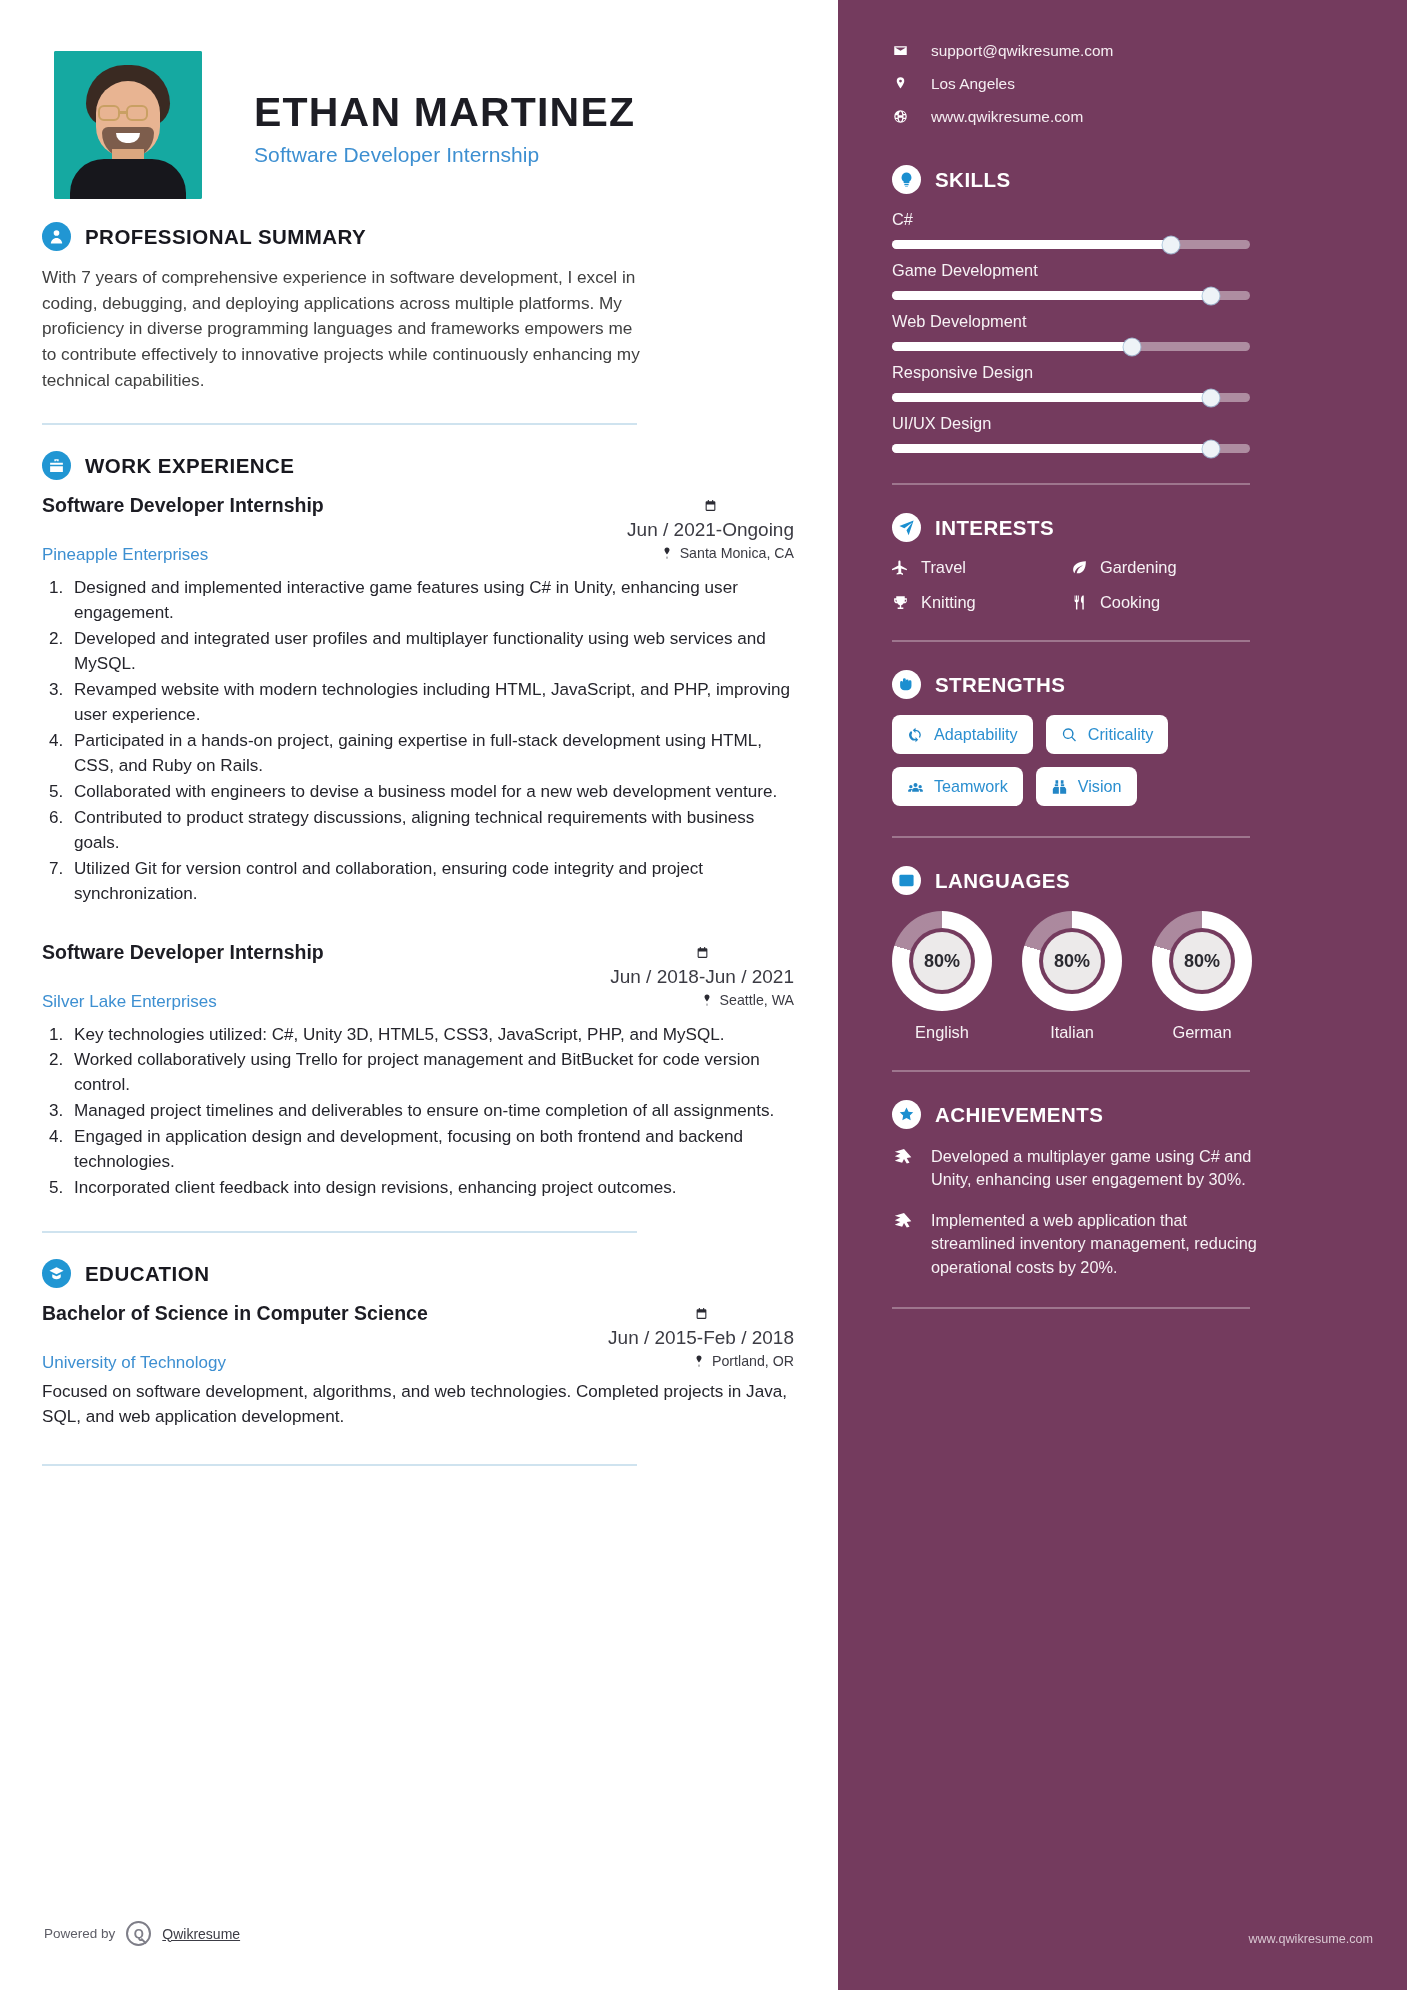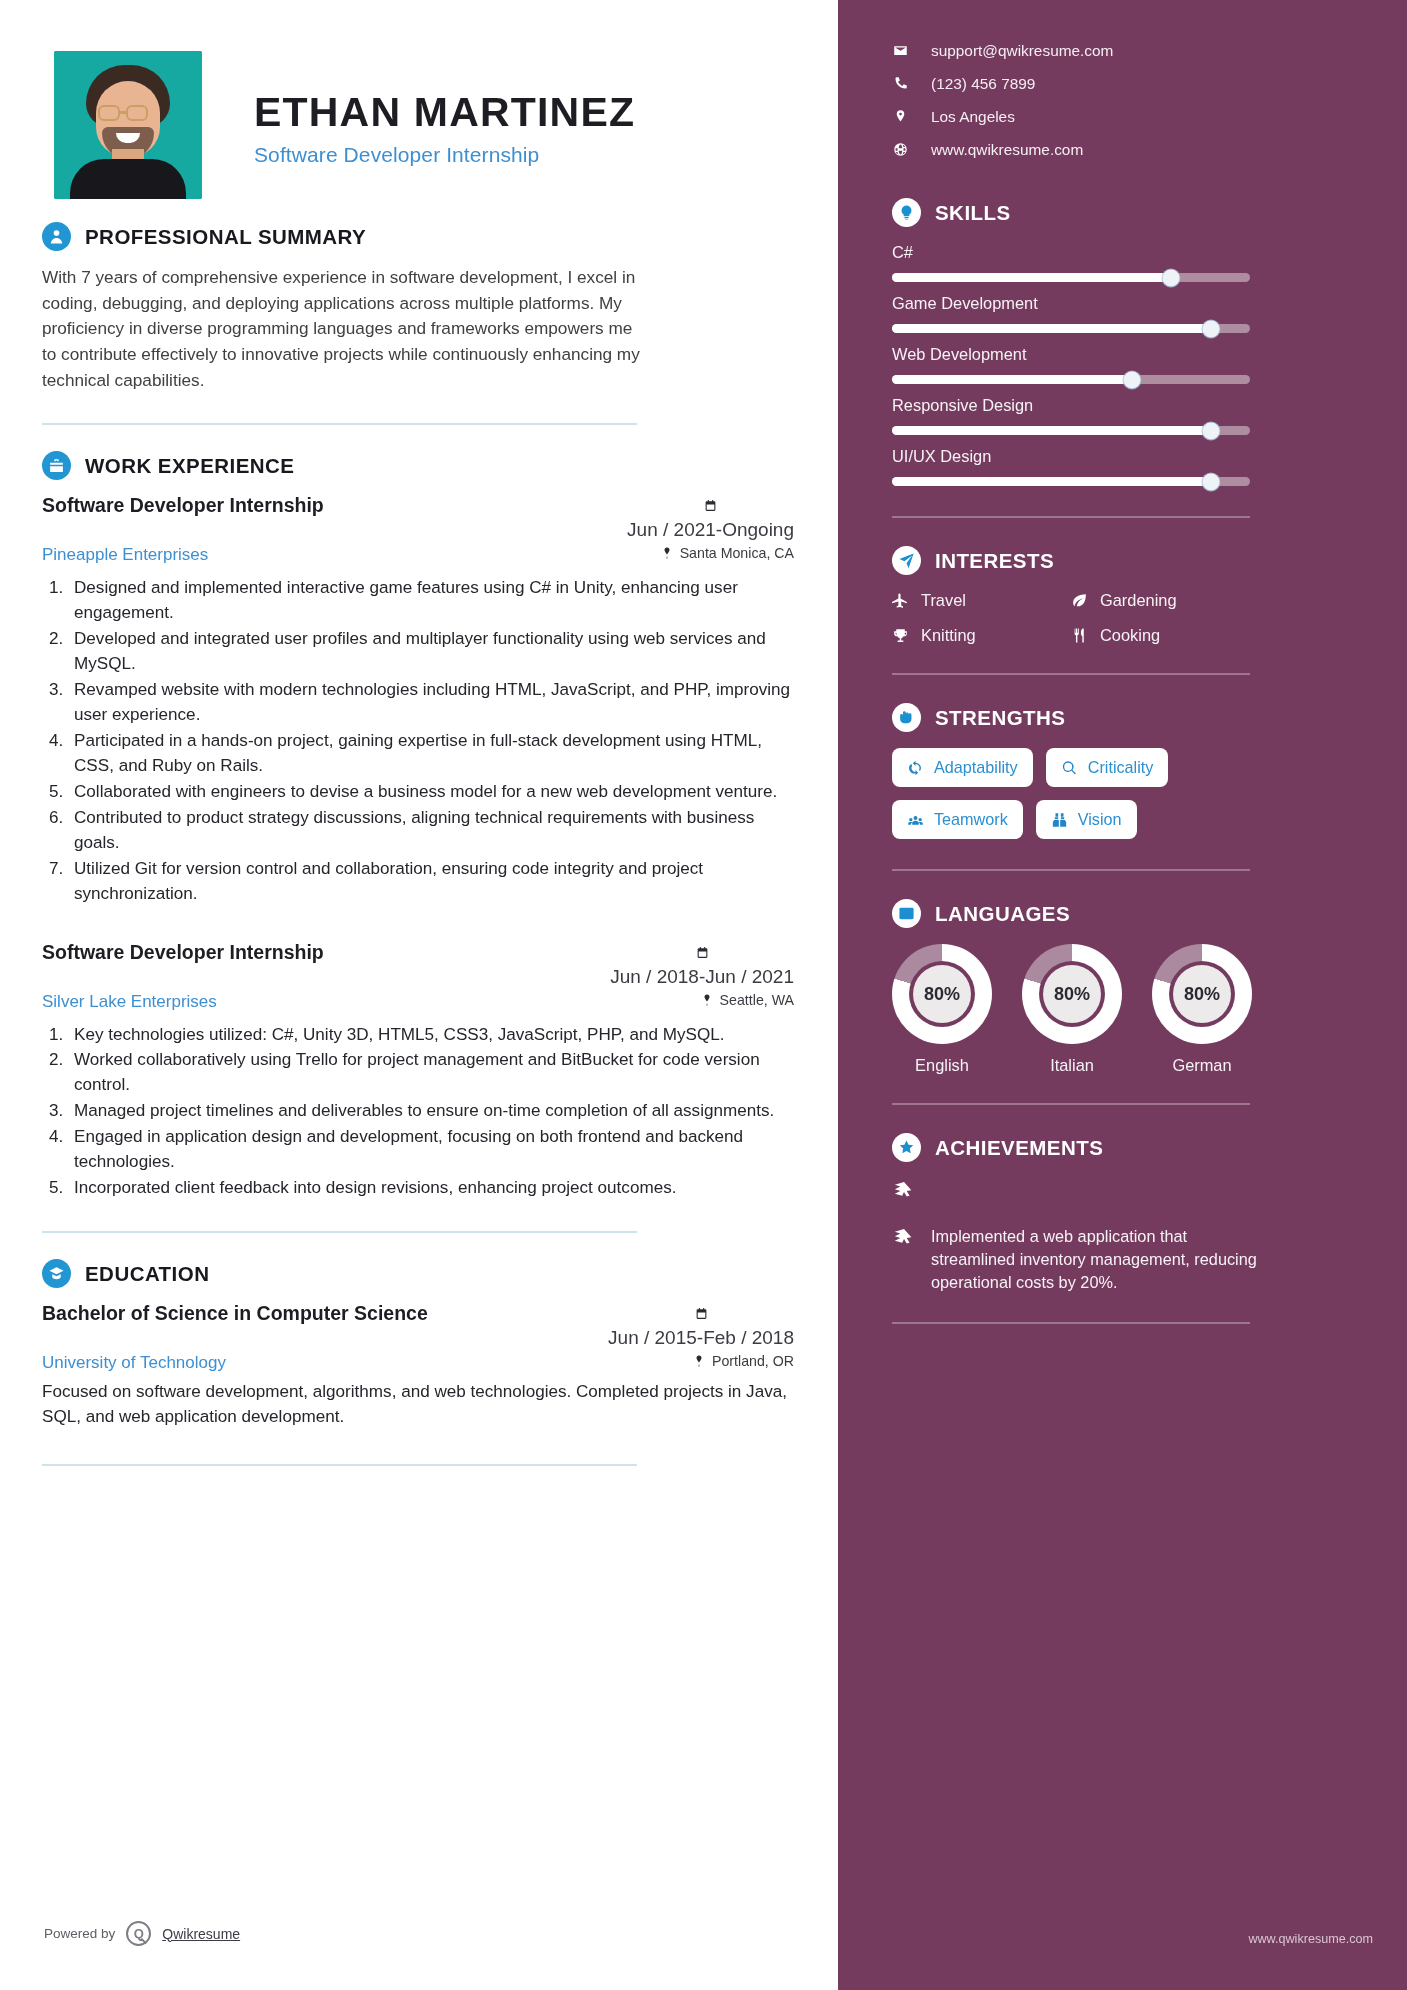--- a/index.html
+++ b/index.html
@@ -382,28 +382,20 @@
         <span class="ci">
           <svg viewBox="0 0 24 24">
               <path d="M2 5h20v14H2zm2 2v.4l8 5 8-5V7z"></path>
             </svg>
         </span>
         <span>support@qwikresume.com</span>
       </div>
       <div class="contact-row">
         <span class="ci">
           <svg viewBox="0 0 24 24">
-              <path d="M6 2a2 2 0 00-2 2c0 9 7 16 16 16a2 2 0 002-2v-3l-5-2-2 3a14 14 0 01-7-7l3-2-2-5z"></path>
-            </svg>
-        </span>
-        <span>(123) 456 7899</span>
-      </div>
-      <div class="contact-row">
-        <span class="ci">
-          <svg viewBox="0 0 24 24">
               <path d="M12 2a6 6 0 00-6 6c0 4.5 6 12 6 12s6-7.5 6-12a6 6 0 00-6-6zm0 8.2A2.2 2.2 0 1112 5.8a2.2 2.2 0 010 4.4z"></path>
             </svg>
         </span>
         <span>Los Angeles</span>
       </div>
       <div class="contact-row">
         <span class="ci">
           <svg viewBox="0 0 24 24">
               <path d="M12 2a10 10 0 100 20 10 10 0 000-20zm0 2c1.3 0 2.6 2.7 2.9 6H9.1C9.4 6.7 10.7 4 12 4zM4.3 10h3c-.1 1.3-.1 2.7 0 4h-3a8 8 0 010-4zm0 6h3c.3 1.6.8 3 1.4 4A8 8 0 014.3 16zm7.7 4c-1.3 0-2.6-2.7-2.9-6h5.8c-.3 3.3-1.6 6-2.9 6zm3.3-.1c.6-1 1.1-2.3 1.4-3.9h3a8 8 0 01-4.4 3.9zM16.7 14c.1-1.3.1-2.7 0-4h3a8 8 0 010 4zm-.1-6c-.3-1.6-.8-3-1.4-4A8 8 0 0119.7 8z"></path>
             </svg>
@@ -586,20 +578,21 @@
             </svg>
         </span>
         <span class="r-title">ACHIEVEMENTS</span>
       </div>
       <div class="ach">
         <span class="ai">
           <svg viewBox="0 0 24 24">
               <path d="M2 4l6 2-6 3 6 2-6 3 8 2 2-4 3 5 3-1-3-5 5-1-8-9z"></path>
             </svg>
         </span>
+        <span class="at">Developed a multiplayer game using C# and Unity, enhancing user engagement by 30%.</span>
       </div>
       <div class="ach">
         <span class="ai">
           <svg viewBox="0 0 24 24">
               <path d="M2 4l6 2-6 3 6 2-6 3 8 2 2-4 3 5 3-1-3-5 5-1-8-9z"></path>
             </svg>
         </span>
         <span class="at">Implemented a web application that streamlined inventory management, reducing operational costs by 20%.</span>
       </div>
     </div>

